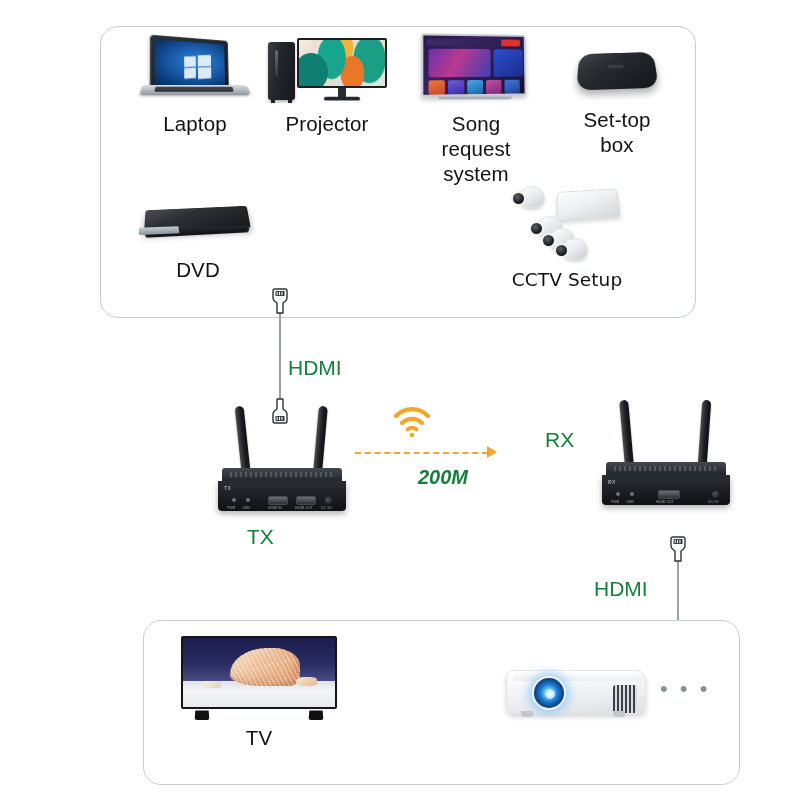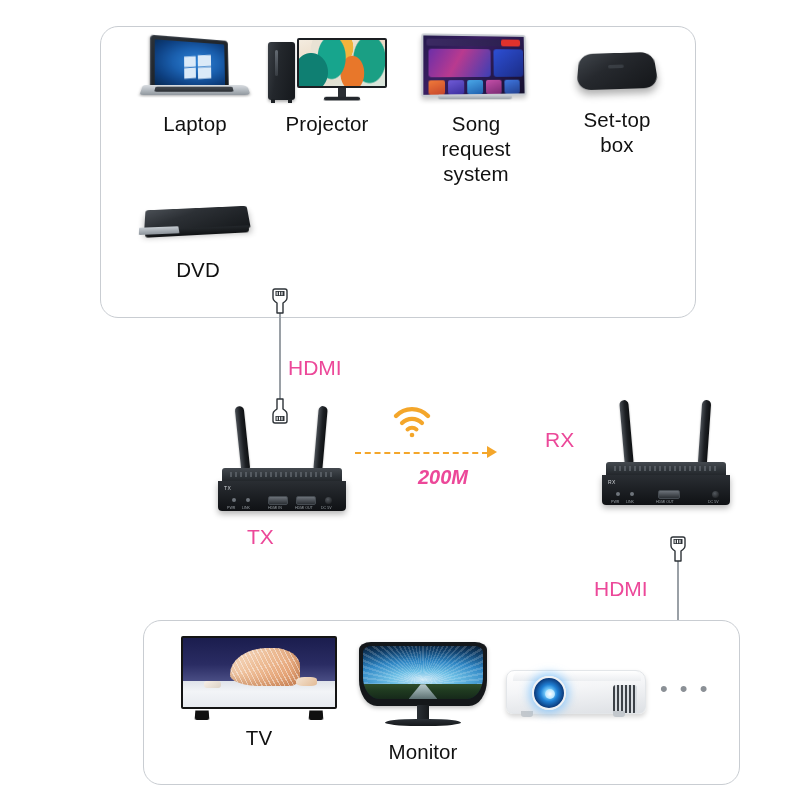--- a/index.html
+++ b/index.html
@@ -250,21 +250,21 @@
   .conn{position:absolute;width:24px;height:30px;}
   .conn svg{display:block;}
 
   
   .wifi{position:absolute;}
   .dash-line{position:absolute;height:0;border-top:2.4px dashed #f4a62a;}
   .arrow-head{position:absolute;width:0;height:0;
     border-left:10px solid #f4a62a;border-top:6px solid transparent;border-bottom:6px solid transparent;}
 
   
-  .lbl{position:absolute;font-size:21px;color:#ec4899;white-space:nowrap;}
+  .lbl{position:absolute;font-size:21px;color:#15803d;white-space:nowrap;}
   .lbl.ital{font-style:italic;font-weight:700;font-size:20px;}
   .dots{position:absolute;font-size:22px;letter-spacing:3px;color:#8b9096;}
 
   
   .netdev{position:absolute;width:132px;height:110px;}
   .nd-ant{position:absolute;width:9px;background:linear-gradient(90deg,#4a4f55,#1c1f23 55%,#0e1012);
     border-radius:5px;box-shadow:0 1px 2px rgba(0,0,0,.3);}
   .nd-top{position:absolute;left:6px;top:62px;width:120px;height:14px;
     background:linear-gradient(180deg,#44494f 0%,#2e3338 60%,#23272b 100%);
     border-radius:3px 3px 0 0;overflow:hidden;}
@@ -356,20 +356,42 @@
   <div class="cell" style="left:138px;top:200px;width:120px;">
     <div class="thumb dvd">
       <div class="dvd-body"></div>
         <div class="dvd-front"></div>
         <div class="dvd-tray"></div>
     </div>
     <div class="cap">DVD</div>
   </div>
 
 
+  <div class="cell" style="left:510px;top:186px;width:114px;">
+    <div class="thumb cctv">
+      <div class="nvr"></div>
+      <div class="dome">
+          <div class="shell"></div>
+          <div class="eye"></div>
+        </div>
+      <div class="dome">
+          <div class="shell"></div>
+          <div class="eye"></div>
+        </div>
+      <div class="dome">
+          <div class="shell"></div>
+          <div class="eye"></div>
+        </div>
+      <div class="dome">
+          <div class="shell"></div>
+          <div class="eye"></div>
+        </div>
+    </div>
+    <div class="cap narrow">CCTV Setup</div>
+  </div>
 
   <div class="cable" style="left:278.8px;top:296px;height:122px;"></div>
 
   <div class="conn" style="left:268px;top:286px;">
     <svg width="24" height="30" viewBox="0 0 24 30">
       <path d="M5 12 L5 5 Q5 3 7 3 L17 3 Q19 3 19 5 L19 12 Q19 14 17 15.5 L15 17 L15 27 L9 27 L9 17 L7 15.5 Q5 14 5 12 Z" fill="#ffffff" stroke="#2e3338" stroke-width="1.4" stroke-linejoin="round"></path>
       <rect x="7.5" y="5" width="9" height="5" fill="#2e3338"></rect>
       <rect x="8.6" y="5.8" width="1.1" height="3.4" fill="#ffffff"></rect>
       <rect x="11.0" y="5.8" width="1.1" height="3.4" fill="#ffffff"></rect>
       <rect x="13.4" y="5.8" width="1.1" height="3.4" fill="#ffffff"></rect>
@@ -475,35 +497,20 @@
             <div class="tv-sculpt"></div>
             <div class="tv-small"></div>
         </div>
       </div>
       <div class="tv-leg l"></div>
         <div class="tv-leg r"></div>
     </div>
     <div class="cap">TV</div>
   </div>
 
-  <div class="cell" style="left:358px;top:642px;width:130px;">
-    <div class="thumb mondev">
-      <div class="mn-panel">
-        <div class="mn-scr">
-          <div class="mn-sky"></div>
-            <div class="mn-rays"></div>
-          <div class="mn-land"></div>
-            <div class="mn-road"></div>
-        </div>
-      </div>
-      <div class="mn-neck"></div>
-        <div class="mn-foot"></div>
-    </div>
-    <div class="cap">Monitor</div>
-  </div>
 
   <div class="cell" style="left:506px;top:664px;width:140px;">
     <div class="thumb projdev">
       <div class="pj-body">
         <div class="pj-top"></div>
           <div class="pj-vent"></div>
         <div class="pj-foot l"></div>
           <div class="pj-foot r"></div>
       </div>
       <div class="pj-lens"></div>

